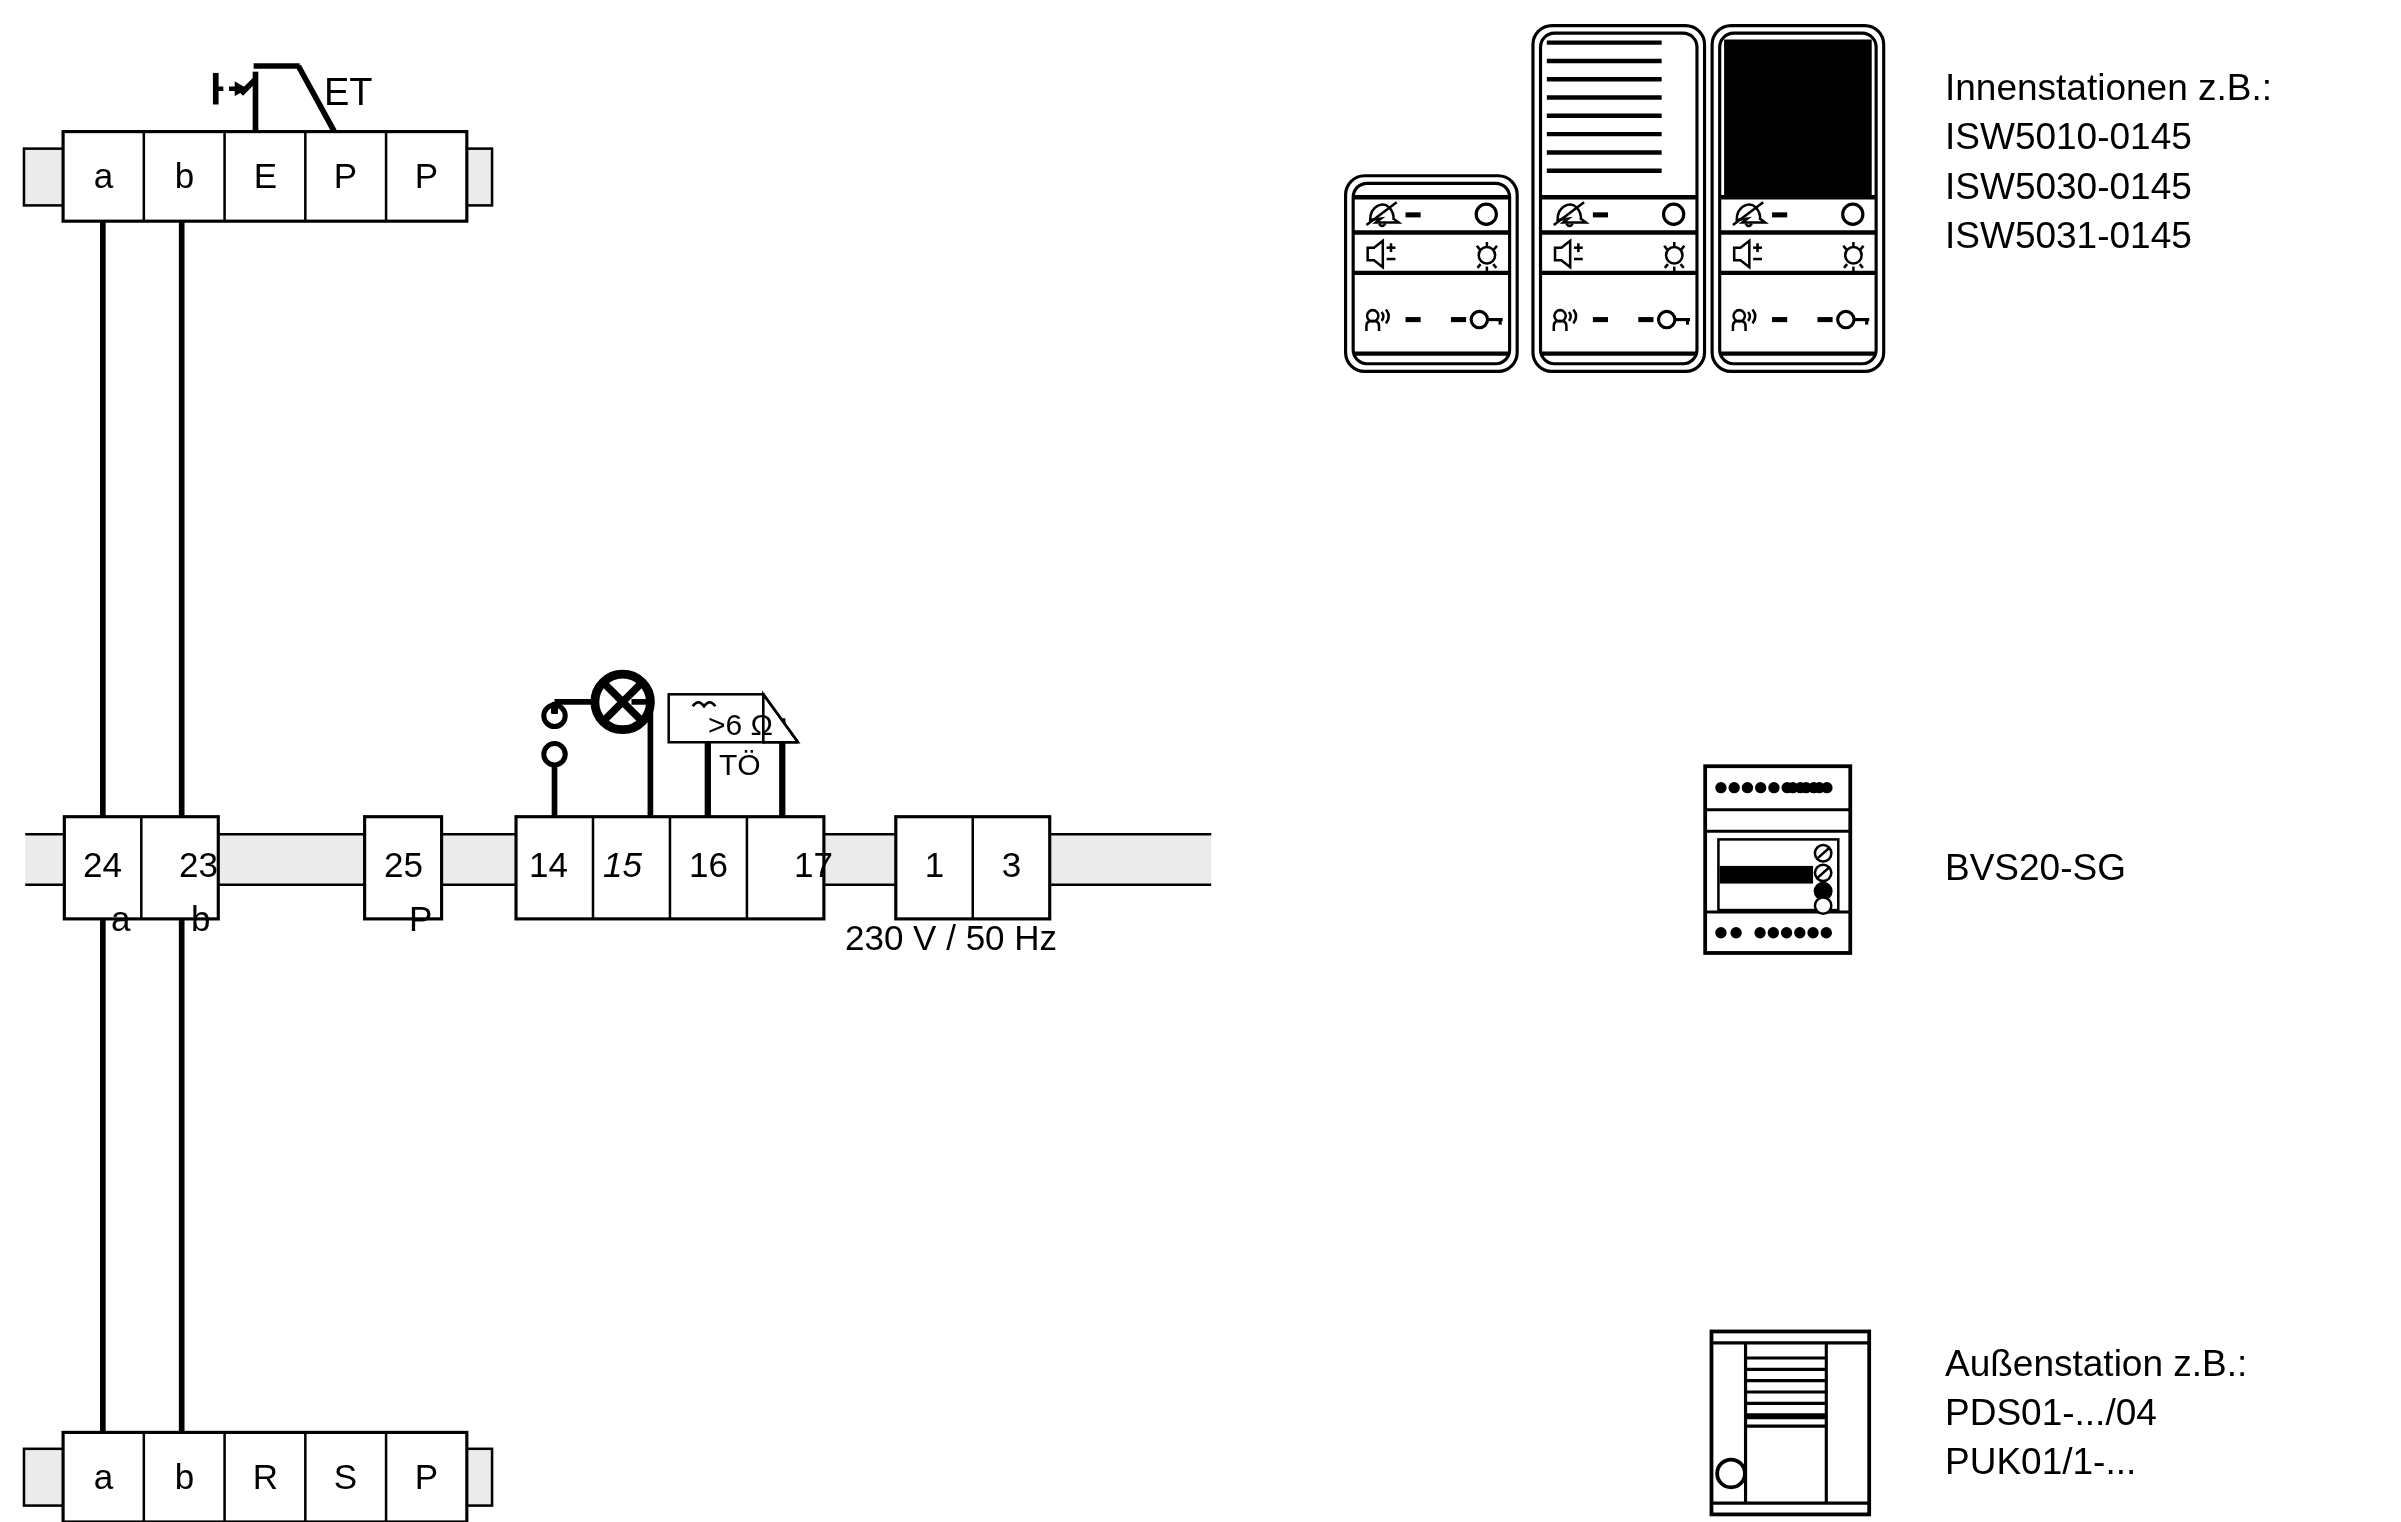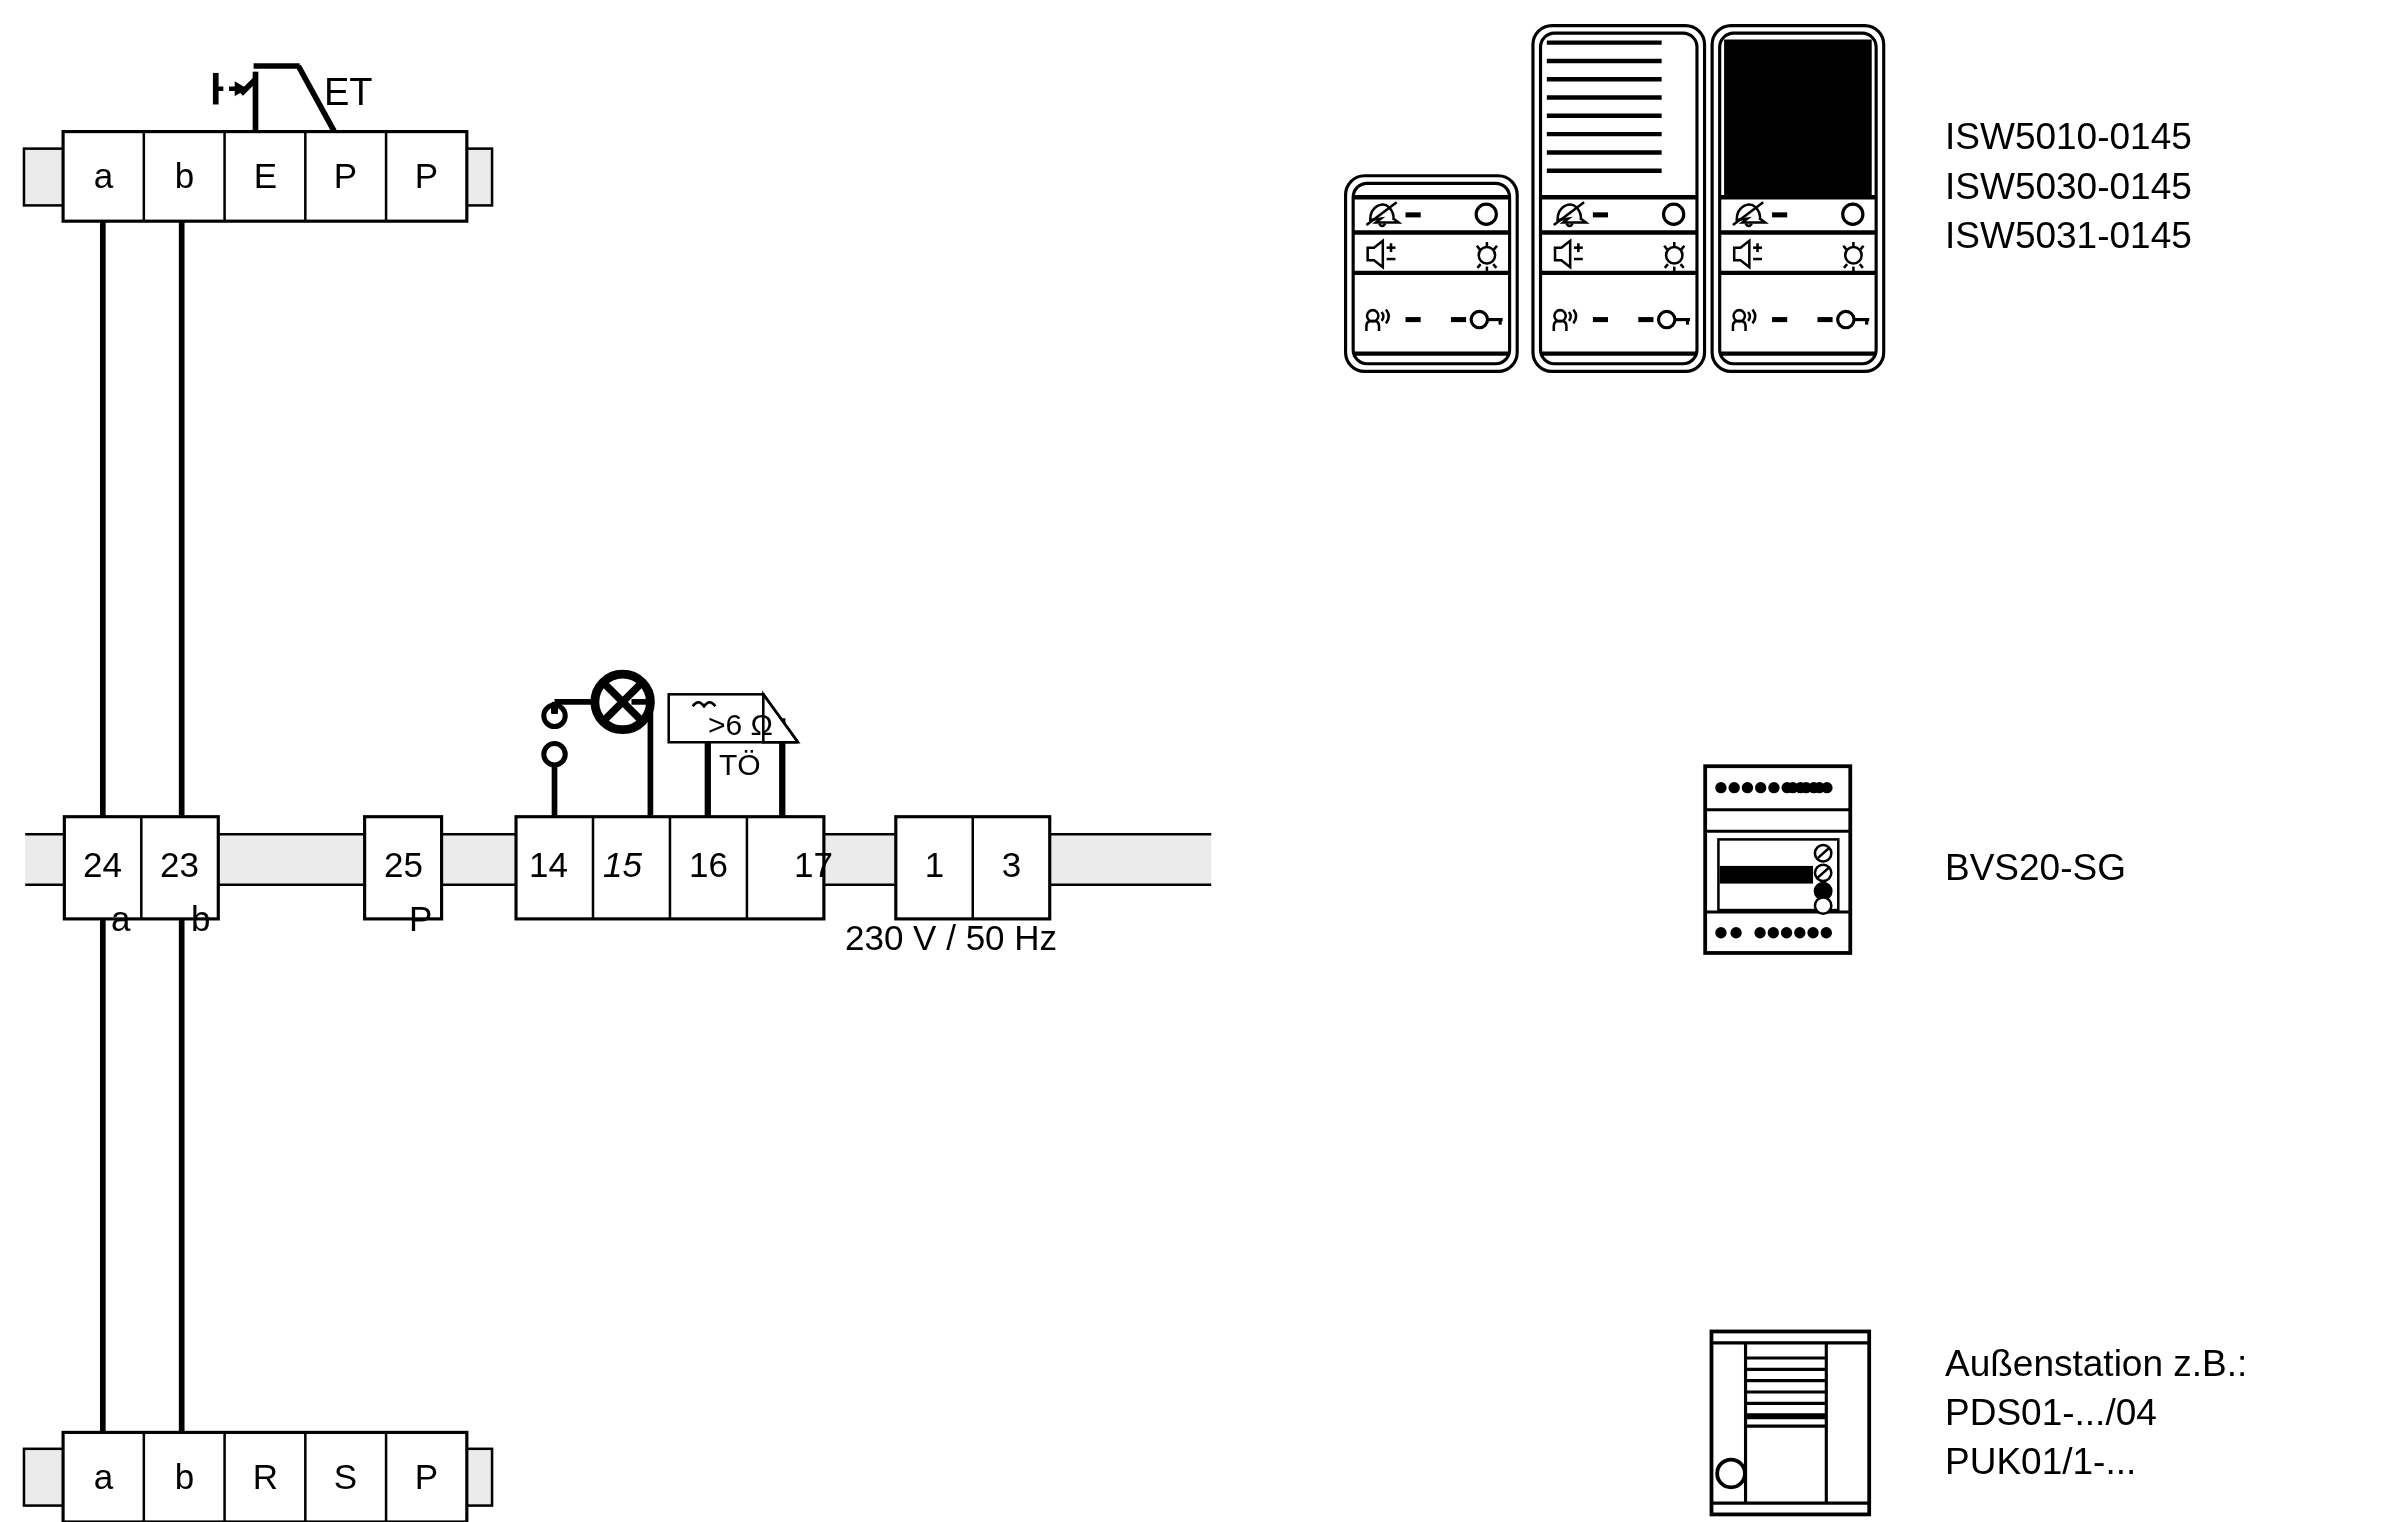--- a/index.html
+++ b/index.html
@@ -407,21 +407,21 @@
 
   <div class="txt term-label" style="left:63px; top:156px; width:81px; text-align:center;">a</div>
   <div class="txt term-label" style="left:144px; top:156px; width:81px; text-align:center;">b</div>
   <div class="txt term-label" style="left:225px; top:156px; width:81px; text-align:center;">E</div>
   <div class="txt term-label" style="left:305px; top:156px; width:81px; text-align:center;">P</div>
   <div class="txt term-label" style="left:386px; top:156px; width:81px; text-align:center;">P</div>
 
   <div class="txt et-label" style="left:324px; top:39px;margin-top:32px;">ET</div>
 
   <div class="txt term-label" style="left:64px; top:845px; width:77px; text-align:center;">24</div>
-  <div class="txt term-label" style="left:141px; top:845px; width:77px; text-align:center;">23</div>
+  <div class="txt term-label" style="left:141px; top:845px; width:77px; text-align:right;">23</div>
   <div class="txt term-label" style="left:365px; top:845px; width:77px; text-align:center;">25</div>
   <div class="txt term-label" style="left:516px; top:845px; width:65px; text-align:center;">14</div>
   <div class="txt term-label" style="left:593px; top:845px; width:59px; text-align:center;font-style:italic;">15</div>
   <div class="txt term-label" style="left:670px; top:845px; width:77px; text-align:center;">16</div>
   <div class="txt term-label" style="left:747px; top:845px; width:77px; text-align:center;padding-left:28px;">17</div>
   <div class="txt term-label" style="left:896px; top:845px; width:77px; text-align:center;">1</div>
   <div class="txt term-label" style="left:973px; top:845px; width:77px; text-align:center;">3</div>
 
   <div class="txt term-label" style="left:111px; top:899px;">a</div>
   <div class="txt term-label" style="left:191px; top:899px;">b</div>
@@ -431,20 +431,21 @@
   <div class="txt to-label" style="left:719px; top:748px;">TÖ</div>
 
   <div class="txt mains-label" style="left:845px; top:918px;">230 V / 50 Hz</div>
 
   <div class="txt term-label" style="left:63px; top:1457px; width:81px; text-align:center;">a</div>
   <div class="txt term-label" style="left:144px; top:1457px; width:81px; text-align:center;">b</div>
   <div class="txt term-label" style="left:225px; top:1457px; width:81px; text-align:center;">R</div>
   <div class="txt term-label" style="left:305px; top:1457px; width:81px; text-align:center;">S</div>
   <div class="txt term-label" style="left:386px; top:1457px; width:81px; text-align:center;">P</div>
 
+  <div class="txt side-label" style="left:1945px; top:63px;">Innenstationen z.B.:</div>
   <div class="txt side-label" style="left:1945px; top:112px;">ISW5010-0145</div>
   <div class="txt side-label" style="left:1945px; top:162px;">ISW5030-0145</div>
   <div class="txt side-label" style="left:1945px; top:211px;">ISW5031-0145</div>
 
   <div class="txt side-label" style="left:1945px; top:843px;">BVS20-SG</div>
 
   <div class="txt side-label" style="left:1945px; top:1339px;">Außenstation z.B.:</div>
   <div class="txt side-label" style="left:1945px; top:1388px;">PDS01-.../04</div>
   <div class="txt side-label" style="left:1945px; top:1437px;text-align:right;">PUK01/1-...</div>
 

